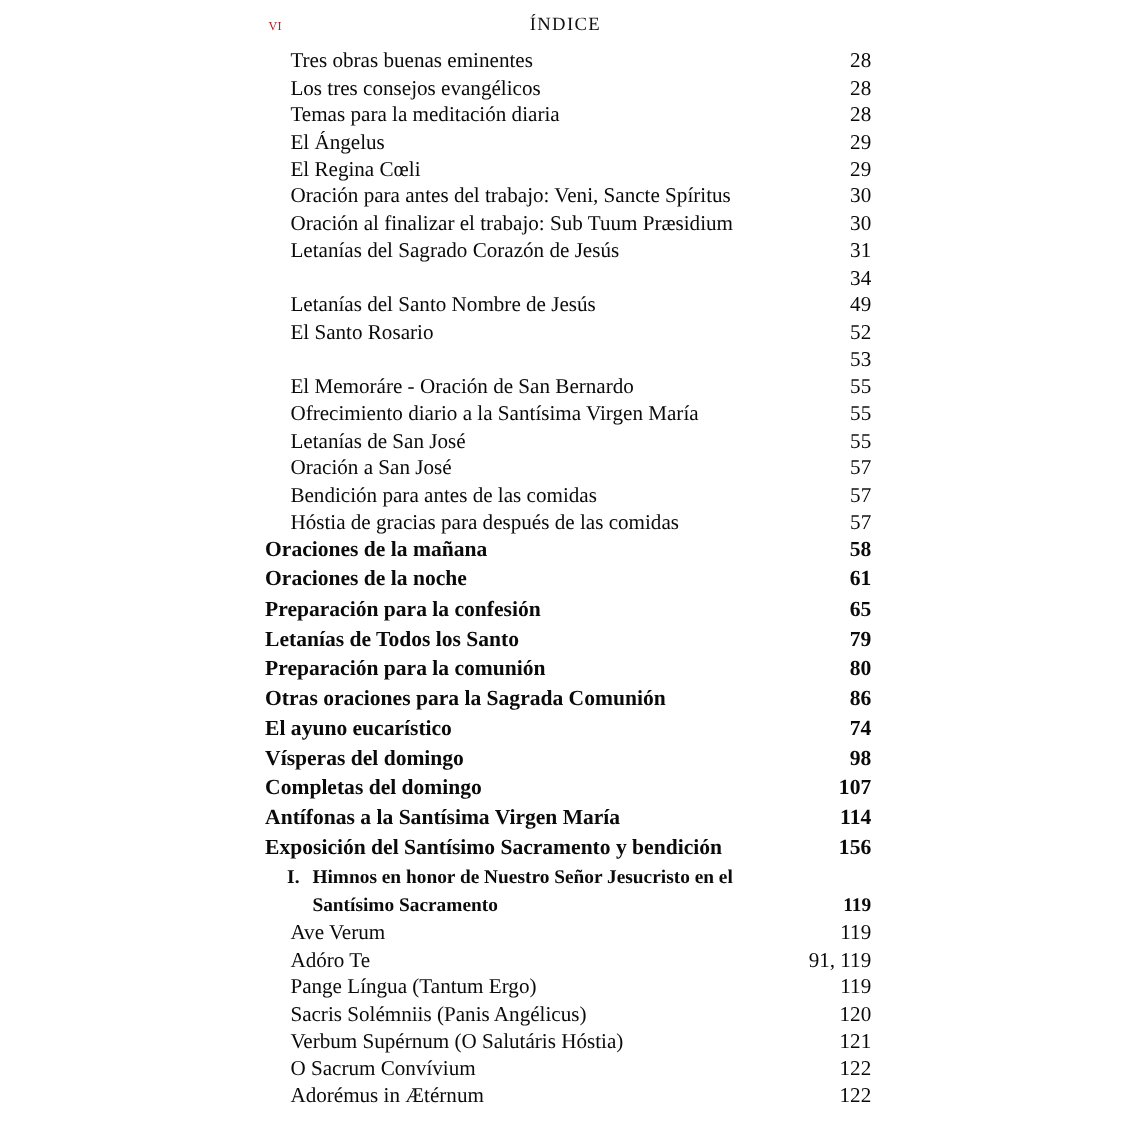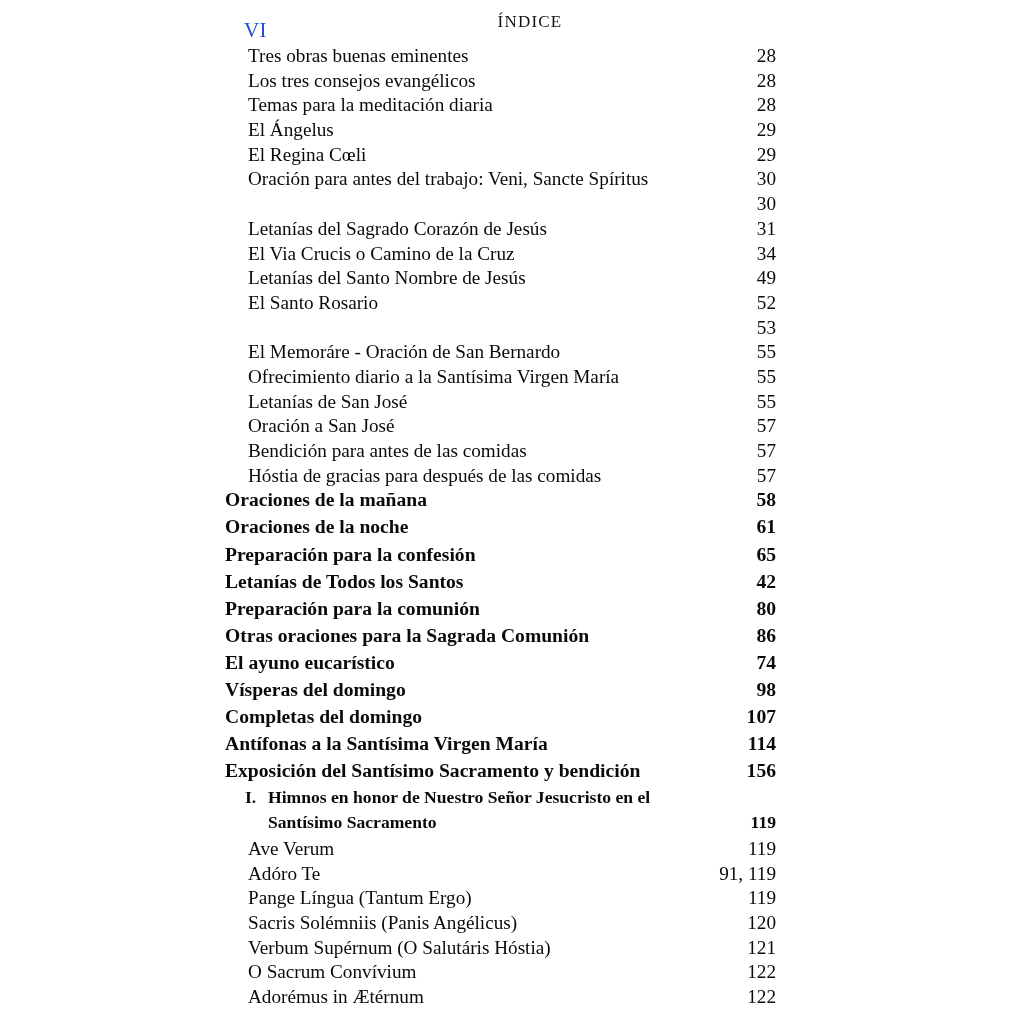--- a/index.html
+++ b/index.html
@@ -29,39 +29,39 @@
     position: absolute;
     left: 236px;
     top: 12px;
     width: 556px;
     height: 30px;
   }
   .folio {
     position: absolute;
     left: 8px;
     top: 6px;
-    font-size: 21px;
+    font-size: 11px;
     letter-spacing: 0.4px;
-    color: #1d4ed8;
+    color: #b91c1c;
   }
   .running-head {
     position: absolute;
-    left: 16px;
+    left: 0;
     top: 0;
     width: 556px;
     text-align: center;
     font-size: 17px;
     letter-spacing: 1.2px;
     color: #111;
   }
 
   
   .toc {
     position: absolute;
-    left: 220px;
+    left: 236px;
     top: 45px;
     width: 556px;
   }
 
   .entry {
     position: relative;
     display: flex;
     align-items: baseline;
     width: 100%;
     box-sizing: border-box;
@@ -167,30 +167,30 @@
         <span class="title">El Regina Cœli</span>
         <span class="leader">. . . . . . . . . . . . . . . . . . . . . . . . . . . . . . . . . . . . . . . . . . . . . . . . . . . . . . . . . . . . . . . . . . . . . . . . . . . . . . . . . . . . . . . . . . . . . . . . . . . . . . . . . . . . . . . . . . . . . . . . . . . . . . . . . . . . . . . . . . . </span>
         <span class="pageno">29</span>
       </div>
       <div class="entry lvl-plain">
         <span class="title">Oración para antes del trabajo: Veni, Sancte Spíritus</span>
         <span class="leader">. . . . . . . . . . . . . . . . . . . . . . . . . . . . . . . . . . . . . . . . . . . . . . . . . . . . . . . . . . . . . . . . . . . . . . . . . . . . . . . . . . . . . . . . . . . . . . . . . . . . . . . . . . . . . . . . . . . . . . . . . . . . . . . . . . . . . . . . . . . </span>
         <span class="pageno">30</span>
       </div>
       <div class="entry lvl-plain">
+        <span class="title">Oración al finalizar el trabajo: Sub Tuum Præsidium</span>
         <span class="leader">. . . . . . . . . . . . . . . . . . . . . . . . . . . . . . . . . . . . . . . . . . . . . . . . . . . . . . . . . . . . . . . . . . . . . . . . . . . . . . . . . . . . . . . . . . . . . . . . . . . . . . . . . . . . . . . . . . . . . . . . . . . . . . . . . . . . . . . . . . . </span>
         <span class="pageno">30</span>
       </div>
       <div class="entry lvl-plain">
         <span class="title">Letanías del Sagrado Corazón de Jesús</span>
         <span class="leader">. . . . . . . . . . . . . . . . . . . . . . . . . . . . . . . . . . . . . . . . . . . . . . . . . . . . . . . . . . . . . . . . . . . . . . . . . . . . . . . . . . . . . . . . . . . . . . . . . . . . . . . . . . . . . . . . . . . . . . . . . . . . . . . . . . . . . . . . . . . </span>
         <span class="pageno">31</span>
       </div>
       <div class="entry lvl-plain">
-        <span class="title">El Via Crucis o Camino de la Cruz</span>
         <span class="leader">. . . . . . . . . . . . . . . . . . . . . . . . . . . . . . . . . . . . . . . . . . . . . . . . . . . . . . . . . . . . . . . . . . . . . . . . . . . . . . . . . . . . . . . . . . . . . . . . . . . . . . . . . . . . . . . . . . . . . . . . . . . . . . . . . . . . . . . . . . . </span>
         <span class="pageno">34</span>
       </div>
       <div class="entry lvl-plain">
         <span class="title">Letanías del Santo Nombre de Jesús</span>
         <span class="leader">. . . . . . . . . . . . . . . . . . . . . . . . . . . . . . . . . . . . . . . . . . . . . . . . . . . . . . . . . . . . . . . . . . . . . . . . . . . . . . . . . . . . . . . . . . . . . . . . . . . . . . . . . . . . . . . . . . . . . . . . . . . . . . . . . . . . . . . . . . . </span>
         <span class="pageno">49</span>
       </div>
       <div class="entry lvl-plain">
         <span class="title">El Santo Rosario</span>
@@ -240,23 +240,23 @@
         <span class="title">Oraciones de la noche</span>
         <span class="leader">. . . . . . . . . . . . . . . . . . . . . . . . . . . . . . . . . . . . . . . . . . . . . . . . . . . . . . . . . . . . . . . . . . . . . . . . . . . . . . . . . . . . . . . . . . . . . . . . . . . . . . . . . . . . . . . . . . . . . . . . . . . . . . . . . . . . . . . . . . . </span>
         <span class="pageno">61</span>
       </div>
       <div class="entry lvl-bold">
         <span class="title">Preparación para la confesión</span>
         <span class="leader">. . . . . . . . . . . . . . . . . . . . . . . . . . . . . . . . . . . . . . . . . . . . . . . . . . . . . . . . . . . . . . . . . . . . . . . . . . . . . . . . . . . . . . . . . . . . . . . . . . . . . . . . . . . . . . . . . . . . . . . . . . . . . . . . . . . . . . . . . . . </span>
         <span class="pageno">65</span>
       </div>
       <div class="entry lvl-bold">
-        <span class="title">Letanías de Todos los Santos</span>
-        <span class="leader">. . . . . . . . . . . . . . . . . . . . . . . . . . . . . . . . . . . . . . . . . . . . . . . . . . . . . . . . . . . . . . . . . . . . . . . . . . . . . . . . . . . . . . . . . . . . . . . . . . . . . . . . . . . . . . . . . . . . . . . . . . . . . . . . . . . . . . . . . . . </span>
-        <span class="pageno">42</span>
+        <span class="title">Letanías de Todos los Santo</span>
+        <span class="leader">. . . . . . . . . . . . . . . . . . . . . . . . . . . . . . . . . . . . . . . . . . . . . . . . . . . . . . . . . . . . . . . . . . . . . . . . . . . . . . . . . . . . . . . . . . . . . . . . . . . . . . . . . . . . . . . . . . . . . . . . . . . . . . . . . . . . . . . . . . . </span>
+        <span class="pageno">79</span>
       </div>
       <div class="entry lvl-bold">
         <span class="title">Preparación para la comunión</span>
         <span class="leader">. . . . . . . . . . . . . . . . . . . . . . . . . . . . . . . . . . . . . . . . . . . . . . . . . . . . . . . . . . . . . . . . . . . . . . . . . . . . . . . . . . . . . . . . . . . . . . . . . . . . . . . . . . . . . . . . . . . . . . . . . . . . . . . . . . . . . . . . . . . </span>
         <span class="pageno">80</span>
       </div>
       <div class="entry lvl-bold">
         <span class="title">Otras oraciones para la Sagrada Comunión</span>
         <span class="leader">. . . . . . . . . . . . . . . . . . . . . . . . . . . . . . . . . . . . . . . . . . . . . . . . . . . . . . . . . . . . . . . . . . . . . . . . . . . . . . . . . . . . . . . . . . . . . . . . . . . . . . . . . . . . . . . . . . . . . . . . . . . . . . . . . . . . . . . . . . . </span>
         <span class="pageno">86</span>

